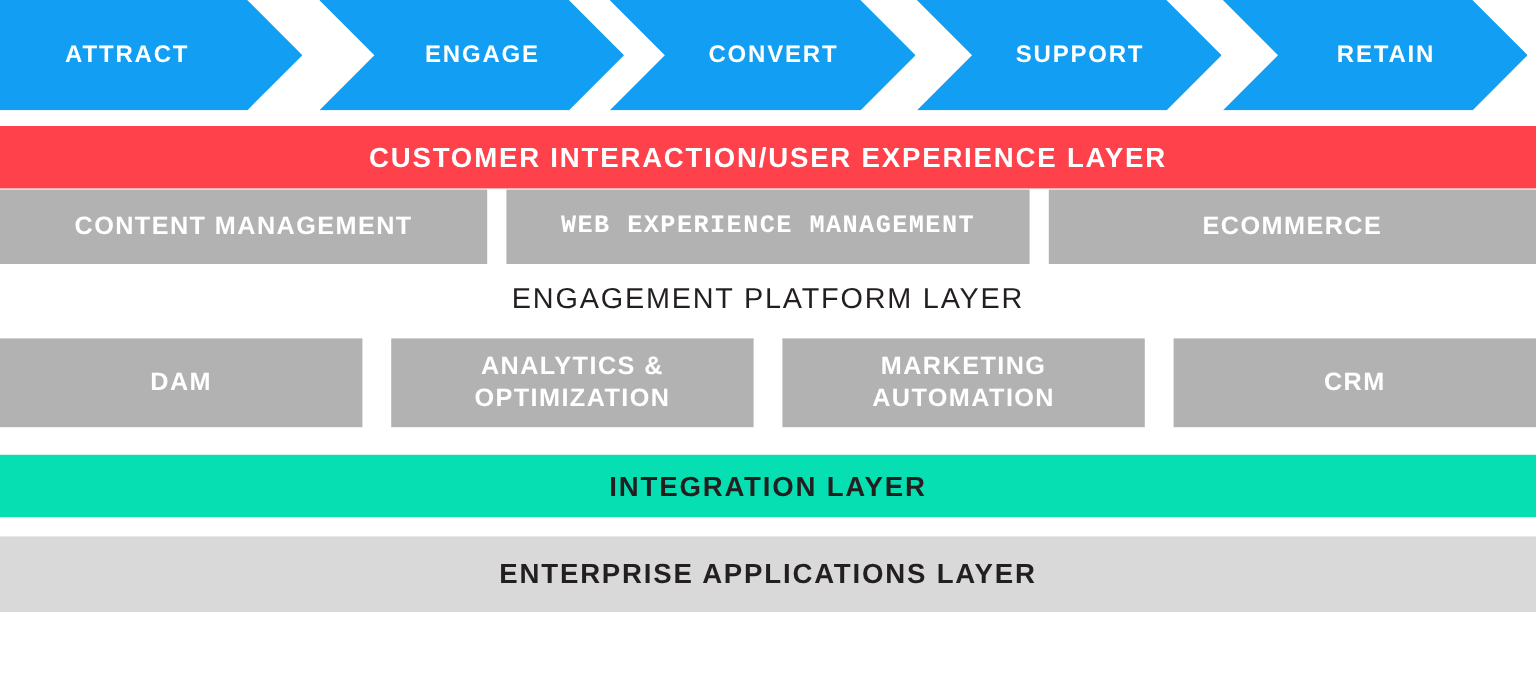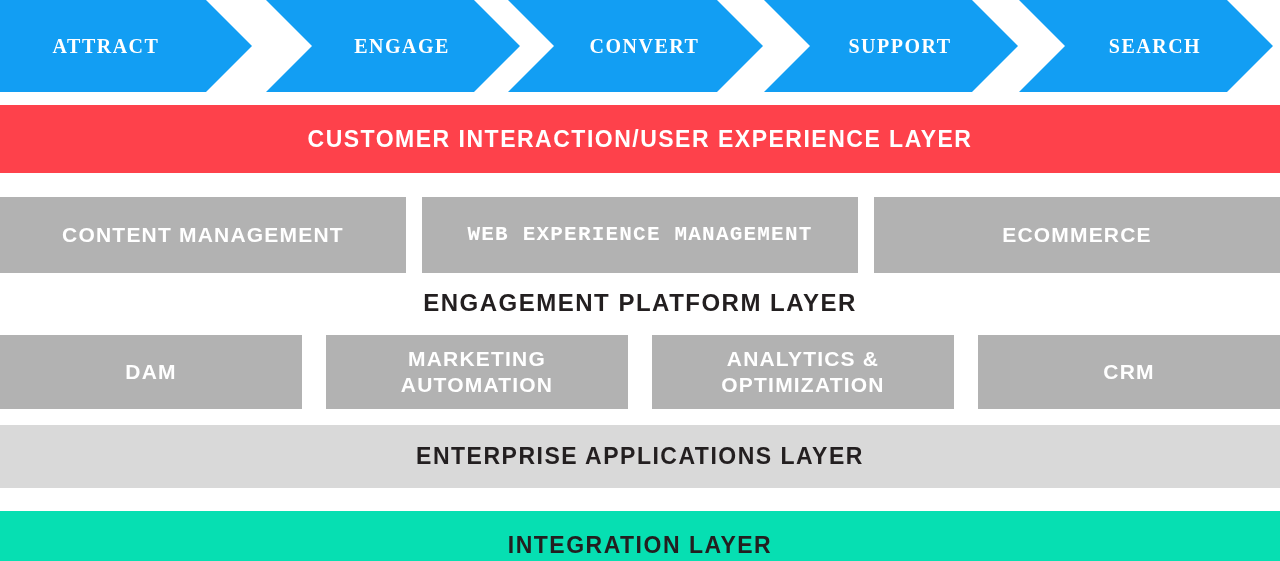--- a/index.html
+++ b/index.html
@@ -11,21 +11,20 @@
     height: 561px;
     background: #ffffff;
     overflow: hidden;
   }
 
   
   .funnel-band {
     position: relative;
     width: 1016px;
     height: 92px;
-    font-family: Liberation Serif, serif;
   }
   .funnel-seg {
     position: absolute;
     top: 0;
     height: 92px;
     background: #129EF3;
     color: #ffffff;
     font-weight: 700;
     font-size: 20px;
     letter-spacing: 1.5px;
@@ -43,38 +42,38 @@
     padding-left: 18px;
   }
   .seg-2 { left: 266px; width: 254px; }
   .seg-3 { left: 508px; width: 255px; }
   .seg-4 { left: 764px; width: 254px; }
   .seg-5 { left: 1019px; width: 254px; }
 
   
   .layer-bar {
     width: 1280px;
-    height: 68px;
+    height: 52px;
     display: flex;
     align-items: center;
     justify-content: center;
     font-weight: 700;
     font-size: 23px;
     letter-spacing: 1.5px;
   }
   .layer-red   { margin-top: 13px; background: #FE414B; color: #ffffff; }
   .layer-teal  { margin-top: 23px; background: #06DFB2; color: #231F20; }
   .layer-ltgray{ margin-top: 16px; background: #D9D9D9; color: #231F20; height: 63px; }
 
   
   .box-row {
     width: 1280px;
     display: flex;
   }
-  .row-1 { margin-top: 24px; height: 76px; gap: 16px; }
+  .row-1 { margin-top: 1px; height: 62px; gap: 16px; }
   .row-2 { margin-top: 18px; height: 74px; gap: 24px; }
   .gray-box {
     background: #B2B2B2;
     color: #ffffff;
     font-weight: 700;
     font-size: 21px;
     letter-spacing: 1.2px;
     line-height: 1.25;
     display: flex;
     align-items: center;
@@ -87,21 +86,21 @@
   .row-1 .gray-box:nth-child(3) { width: 406px; flex: 1; text-align: right; }
   .row-2 .gray-box { flex: 1; }
 
   
   .platform-heading {
     margin-top: 16px;
     height: 28px;
     line-height: 28px;
     text-align: center;
     color: #231F20;
-    font-weight: 700;
+    font-weight: 400;
     font-size: 24px;
     letter-spacing: 1.5px;
   }
 </style>
 </head>
 <body>
 
 <div class="canvas">
 
   <div class="funnel-band">
@@ -111,21 +110,21 @@
     <div class="funnel-seg notched seg-2">
       <span>ENGAGE</span>
     </div>
     <div class="funnel-seg notched seg-3">
       <span>CONVERT</span>
     </div>
     <div class="funnel-seg notched seg-4">
       <span>SUPPORT</span>
     </div>
     <div class="funnel-seg notched seg-5">
-      <span>SEARCH</span>
+      <span>RETAIN</span>
     </div>
   </div>
 
   <div class="layer-bar layer-red">
     <span>CUSTOMER INTERACTION/USER EXPERIENCE LAYER</span>
   </div>
 
   <div class="box-row row-1">
     <div class="gray-box">
       <span>CONTENT MANAGEMENT</span>
@@ -138,33 +137,33 @@
     </div>
   </div>
 
   <div class="platform-heading">ENGAGEMENT PLATFORM LAYER</div>
 
   <div class="box-row row-2">
     <div class="gray-box">
       <span>DAM</span>
     </div>
     <div class="gray-box">
+      <span>ANALYTICS &amp;
+OPTIMIZATION</span>
+    </div>
+    <div class="gray-box">
       <span>MARKETING
 AUTOMATION</span>
-    </div>
-    <div class="gray-box">
-      <span>ANALYTICS &amp;
-OPTIMIZATION</span>
     </div>
     <div class="gray-box">
       <span>CRM</span>
     </div>
   </div>
 
+  <div class="layer-bar layer-teal">
+    <span>INTEGRATION LAYER</span>
+  </div>
+
   <div class="layer-bar layer-ltgray">
     <span>ENTERPRISE APPLICATIONS LAYER</span>
-  </div>
-
-  <div class="layer-bar layer-teal">
-    <span>INTEGRATION LAYER</span>
   </div>
 
 </div>
 
 </body></html>

